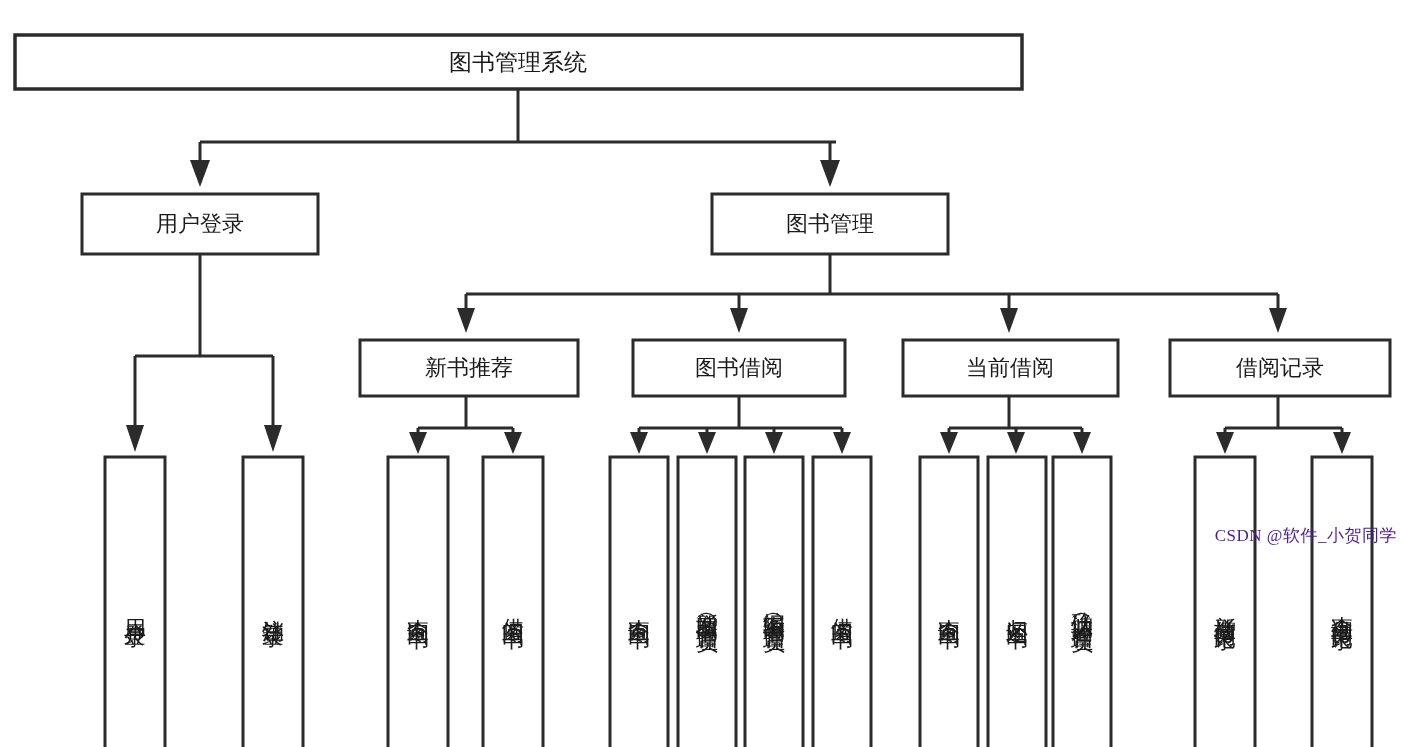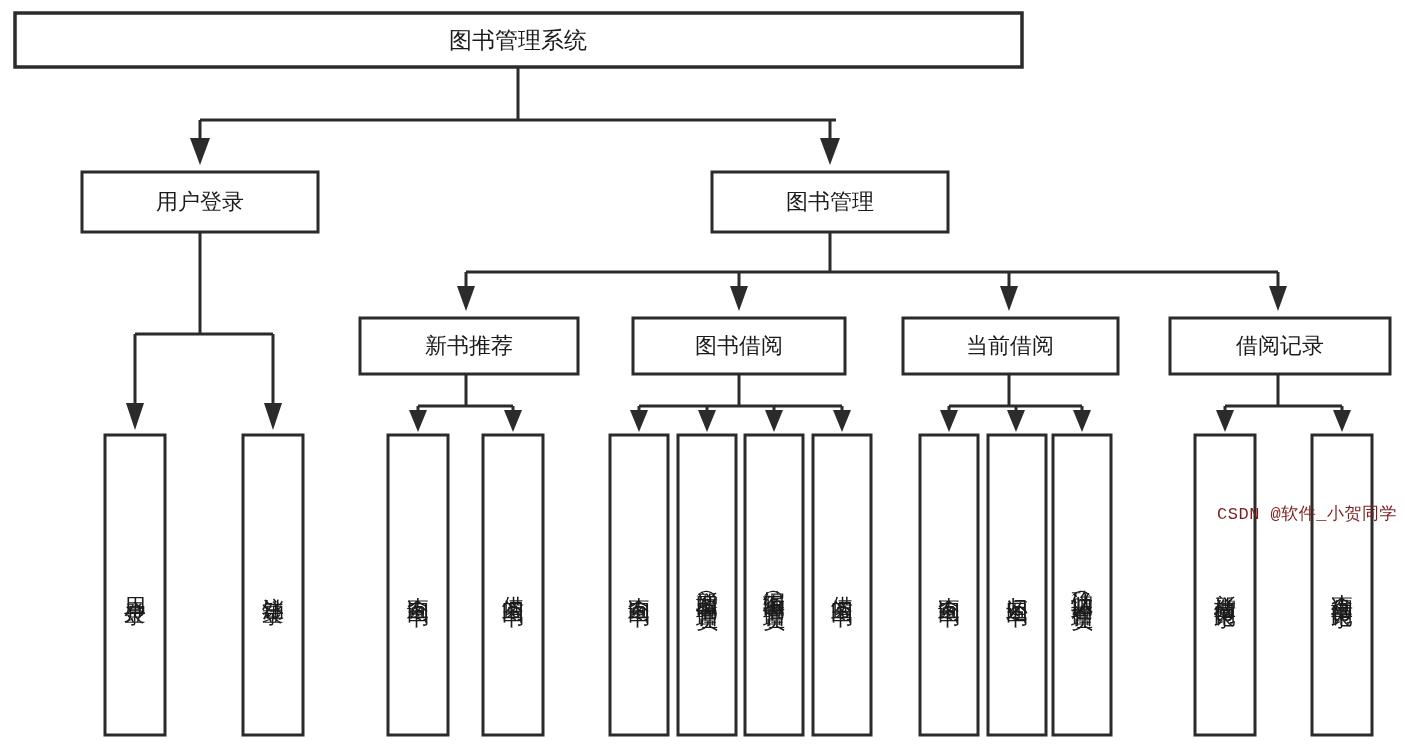--- a/index.html
+++ b/index.html
@@ -12,20 +12,21 @@
     width: 1405px;
     height: 747px;
     font-family: "DejaVu Sans", "Liberation Sans", sans-serif;
     overflow: hidden;
   }
   #diagram-root {
     position: relative;
     width: 1405px;
     height: 529px;
     background: #ffffff;
+    margin-top: 22px;
   }
   svg.diagram-canvas {
     position: absolute;
     left: 0;
     top: 0;
     width: 1405px;
     height: 747px;
     display: block;
   }
   .node-box {
@@ -75,23 +76,23 @@
     display: flex;
     align-items: center;
     justify-content: center;
     white-space: nowrap;
     user-select: none;
   }
   .watermark {
     position: absolute;
     right: 8px;
     bottom: 4px;
-    font-family: Liberation Mono, monospace;
+    font-family: Liberation Serif, serif;
     font-size: 17px;
-    color: #7f1d1d;
+    color: #4c1d95;
     letter-spacing: 0.5px;
     white-space: nowrap;
     user-select: none;
   }
 </style>
 </head>
 <body>
 
 <div id="diagram-root">
 

